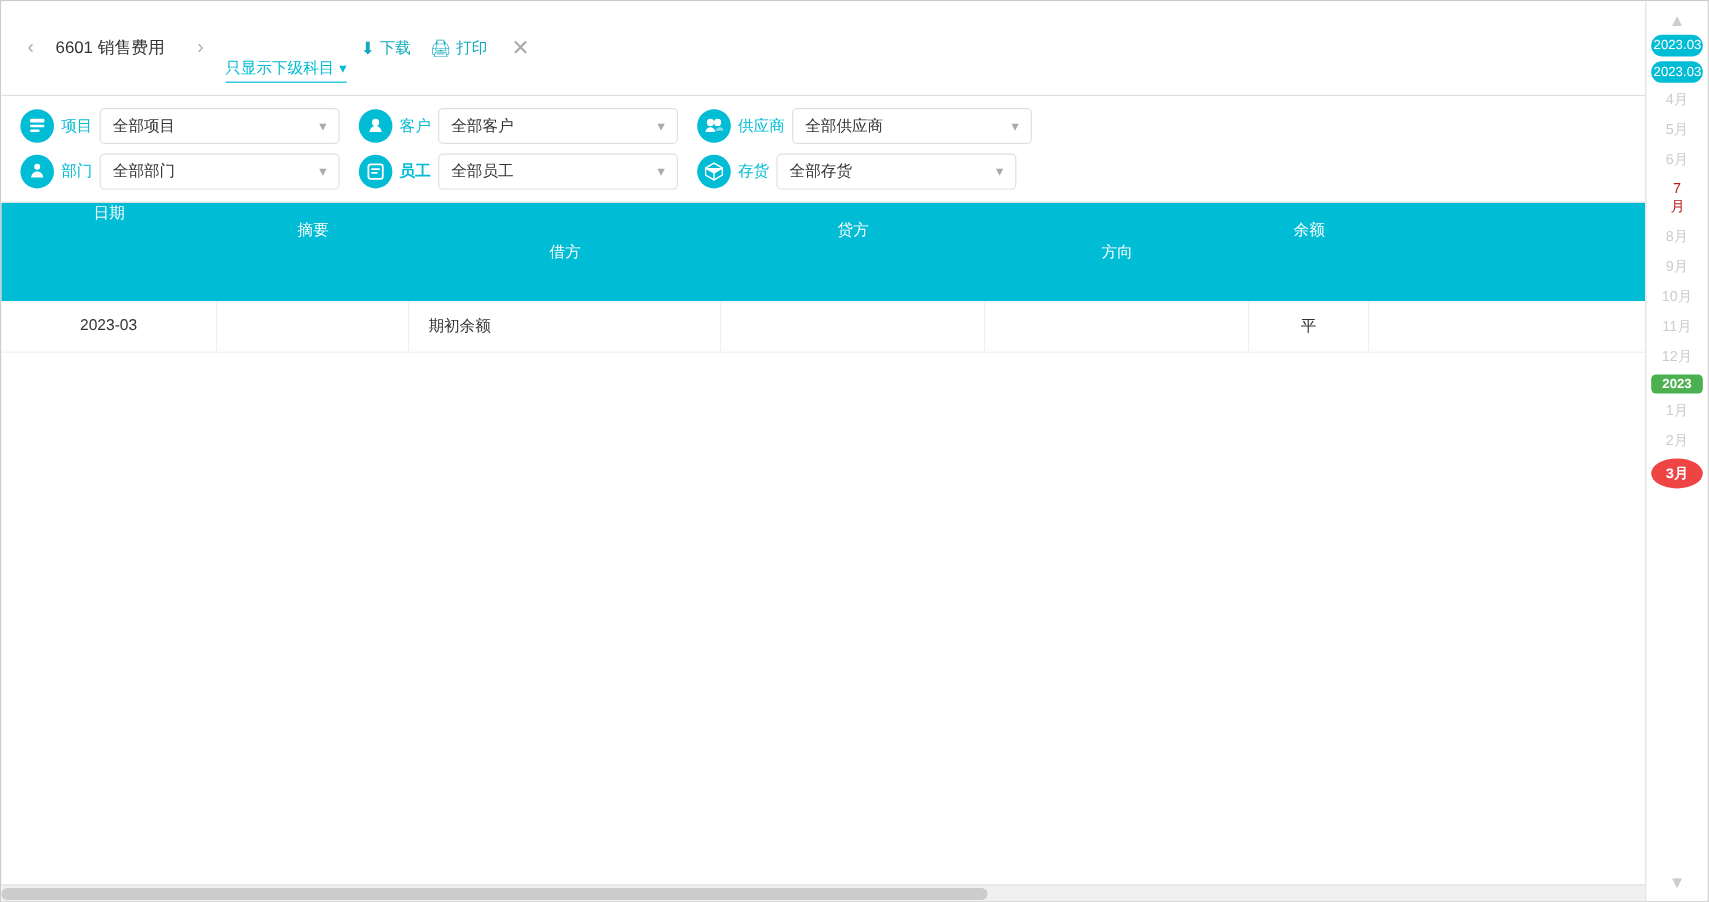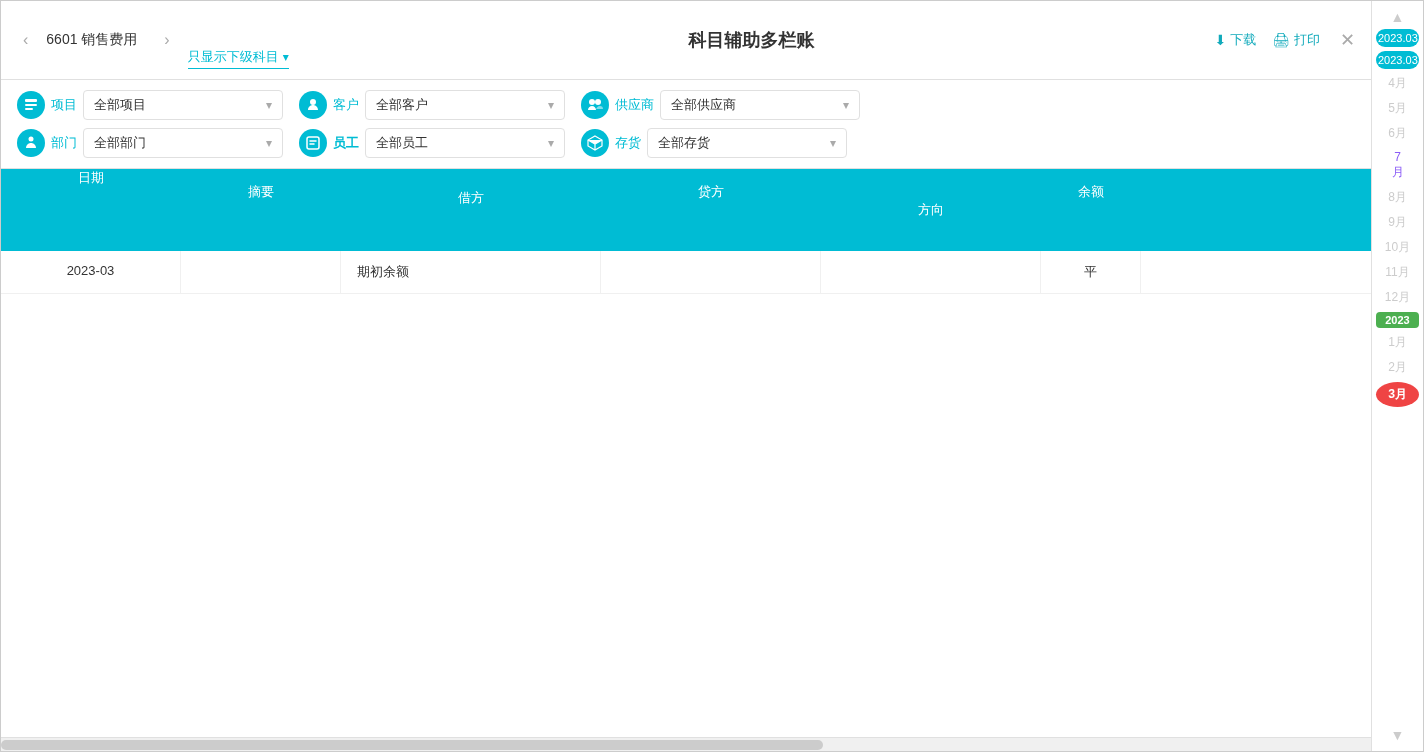--- a/index.html
+++ b/index.html
@@ -26,21 +26,20 @@
   <div class="main-content">
 
     <div class="header">
       <button class="nav-btn">‹</button>
       <span class="account-code">6601  销售费用</span>
       <button class="nav-btn">›</button>
       <div style="display:flex;align-items:center;gap:4px;border-bottom:1px solid #00bcd4;padding-bottom:2px;cursor:pointer;margin-top:37px;">
         <span style="color:#00bcd4;font-size:13px;">只显示下级科目</span>
         <span style="color:#00bcd4;font-size:12px;">▾</span>
       </div>
-      <span class="title">科目辅助多栏账</span>
       <div class="action-btns">
         <button class="action-btn">
           <span style="font-size:14px;">⬇</span>
           <span>下载</span>
         </button>
         <button class="action-btn">
           <span style="font-size:14px;">🖨</span>
           <span>打印</span>
         </button>
       </div>
@@ -140,21 +139,21 @@
           </div>
         </div>
       </div>
     </div>
 
     <div style="flex:1;overflow-y:auto;">
 
       <div style="display:grid;grid-template-columns:180px 160px 260px 220px 220px 100px 220px;background:#00bcd4;color:#fff;">
         <div style="padding:0 16px;text-align:center;font-weight:500;font-size:13px;">日期</div>
         <div style="padding:14px 16px;text-align:center;font-weight:500;font-size:13px;">摘要</div>
-        <div style="padding:20px 16px;text-align:center;font-weight:500;font-size:13px;">借方</div>
+        <div style="padding:32px 16px;text-align:center;font-weight:500;font-size:13px;">借方</div>
         <div style="padding:14px 16px;text-align:center;font-weight:500;font-size:13px;">贷方</div>
         <div style="padding:32px 16px;text-align:center;font-weight:500;font-size:13px;">方向</div>
         <div style="padding:14px 16px;text-align:center;font-weight:500;font-size:13px;">余额</div>
       </div>
 
       <div style="background:#fff;">
         <div style="display:grid;grid-template-columns:180px 160px 260px 220px 220px 100px 220px;border-bottom:1px solid #f0f0f0;">
           <div style="padding:12px 16px;text-align:center;font-size:13px;color:#333;border-right:1px solid #f0f0f0;">2023-03</div>
           <div style="padding:12px 16px;text-align:center;font-size:13px;color:#333;border-right:1px solid #f0f0f0;"></div>
           <div style="padding:12px 16px;text-align:left;font-size:13px;color:#333;border-right:1px solid #f0f0f0;">期初余额</div>
@@ -174,21 +173,21 @@
   <div style="position:absolute;right:0;top:0;width:52px;height:100%;background:#fff;border-left:1px solid #e0e0e0;display:flex;flex-direction:column;align-items:center;padding:6px 0;overflow:hidden;">
     <button style="background:none;border:none;color:#ccc;font-size:14px;cursor:pointer;padding:2px;">▲</button>
 
     <div style="width:calc(100% - 8px);text-align:center;padding:3px 2px;font-size:11px;color:#fff;background:#00bcd4;border-radius:10px;margin:2px 4px;cursor:pointer;">2023.03</div>
 
     <div style="width:calc(100% - 8px);text-align:center;padding:3px 2px;font-size:11px;color:#fff;background:#00bcd4;border-radius:10px;margin:2px 4px;cursor:pointer;">2023.03</div>
 
     <div style="width:100%;text-align:center;padding:4px 2px;font-size:12px;color:#ccc;cursor:pointer;">4月</div>
     <div style="width:100%;text-align:center;padding:4px 2px;font-size:12px;color:#ccc;cursor:pointer;">5月</div>
     <div style="width:100%;text-align:center;padding:4px 2px;font-size:12px;color:#ccc;cursor:pointer;">6月</div>
-    <div style="width:100%;text-align:center;padding:4px 20px;font-size:12px;color:#8b5cf6;cursor:pointer;">7月</div>
+    <div style="width:100%;text-align:center;padding:4px 20px;font-size:12px;color:#b91c1c;cursor:pointer;">7月</div>
     <div style="width:100%;text-align:center;padding:4px 2px;font-size:12px;color:#ccc;cursor:pointer;">8月</div>
     <div style="width:100%;text-align:center;padding:4px 2px;font-size:12px;color:#ccc;cursor:pointer;">9月</div>
     <div style="width:100%;text-align:center;padding:4px 2px;font-size:12px;color:#ccc;cursor:pointer;">10月</div>
     <div style="width:100%;text-align:center;padding:4px 2px;font-size:12px;color:#ccc;cursor:pointer;">11月</div>
     <div style="width:100%;text-align:center;padding:4px 2px;font-size:12px;color:#ccc;cursor:pointer;">12月</div>
 
     <div style="width:calc(100% - 8px);text-align:center;padding:2px 4px;font-size:11px;color:#fff;background:#4caf50;border-radius:4px;margin:2px 4px;cursor:pointer;font-weight:bold;">2023</div>
 
     <div style="width:100%;text-align:center;padding:4px 2px;font-size:12px;color:#ccc;cursor:pointer;">1月</div>
     <div style="width:100%;text-align:center;padding:4px 2px;font-size:12px;color:#ccc;cursor:pointer;">2月</div>

